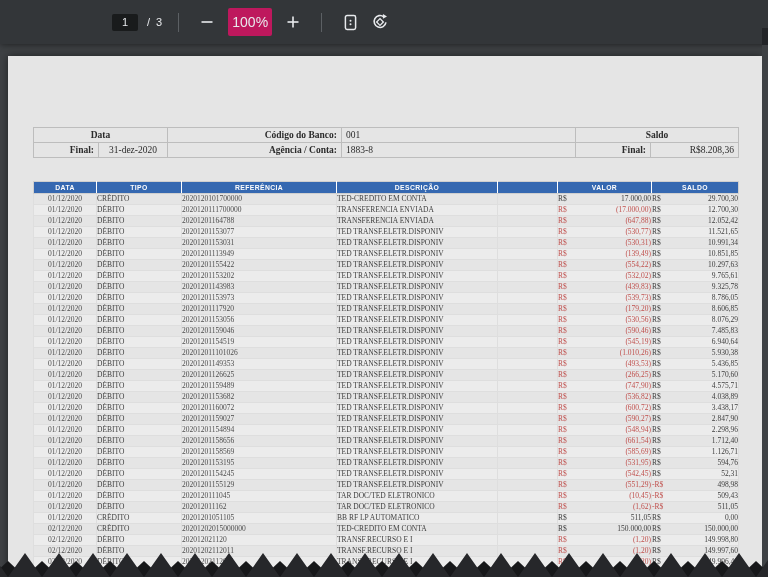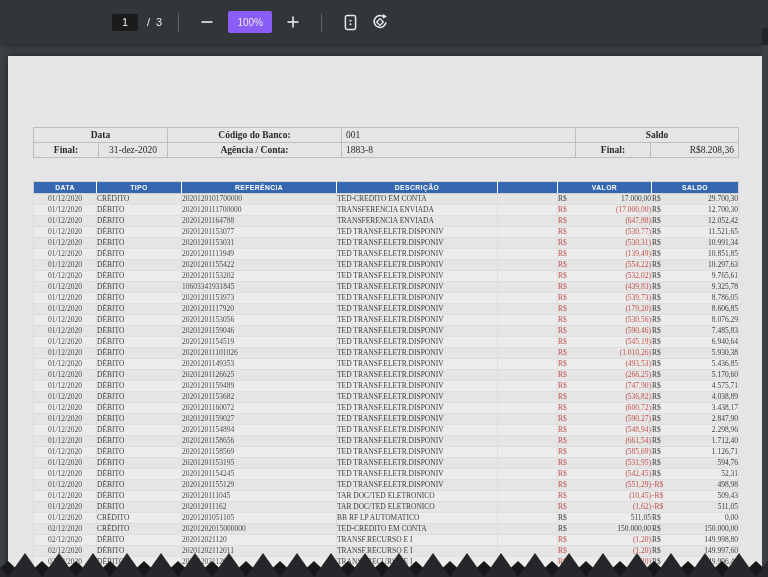--- a/index.html
+++ b/index.html
@@ -10,36 +10,36 @@
   .toolbar { position:absolute; top:0; left:0; right:0; height:44px; background:#333639;
              box-shadow:0 1px 6px rgba(0,0,0,.45); z-index:6; }
   .toolbar-controls { position:absolute; left:112px; top:0; height:44px; display:flex; align-items:center; }
   .page-box { width:26px; height:17px; background:#191b1c; border-radius:2px; color:#e8eaed;
               font-size:11px; display:flex; align-items:center; justify-content:center; }
   .slash { color:#e8eaed; font-size:11px; margin:0 6px 0 9px; }
   .page-total { color:#e8eaed; font-size:11px; }
   .tb-divider { width:1px; height:19px; background:#5c6064; margin:0 16px; }
   .tb-btn { width:24px; height:24px; display:flex; align-items:center; justify-content:center;
             color:#e8eaed; cursor:pointer; border-radius:50%; }
-  .zoom-box { width:44px; height:22px; background:#8b5cf6; border-radius:2px; color:#e8eaed;
-              font-size:10px; display:flex; align-items:center; justify-content:center; margin:0 9px; }
+  .zoom-box { width:44px; height:28px; background:#be185d; border-radius:2px; color:#e8eaed;
+              font-size:14px; display:flex; align-items:center; justify-content:center; margin:0 9px; }
   .tb-btn svg { display:block; }
 
   .scroll-track { position:absolute; right:0; top:44px; bottom:0; width:6px; background:#3e4144; z-index:7; }
   .scroll-thumb { position:absolute; right:0; top:-16px; width:6px; height:17px; background:#232528; }
 
   
   .page { position:absolute; left:8px; top:56px; width:754px; height:521px; background:#e5e5e5;
           box-shadow:0 0 8px rgba(0,0,0,.5); overflow:hidden; z-index:3; }
 
   
   .info-table { position:absolute; left:25px; top:71px; width:705px; border-collapse:collapse;
                 table-layout:fixed; font-family:"Liberation Serif",serif; font-size:9.5px; color:#2b2b2b; }
   .info-table td { border:1px solid #bdbdbd; height:15px; padding:0 4px; overflow:hidden; white-space:nowrap; }
-  .info-table .lbl { text-align:center; font-weight:bold; }
+  .info-table .lbl { text-align:right; font-weight:bold; }
   .info-table .hdr { text-align:center; font-weight:bold; }
   .info-table .val { text-align:left; }
   .info-table .valr { text-align:right; }
   .info-table .vald { text-align:center; }
 
   
   .tx-table { position:absolute; left:25px; top:125px; width:705px; border-collapse:collapse;
               table-layout:fixed; font-family:"Liberation Serif",serif; font-size:7.5px; color:#3d3d3d;
               border:1px solid #cfcfcf; }
   .tx-table th { background:#3568b1; color:#fdfdfd; font-family:"Liberation Sans",sans-serif;
@@ -279,21 +279,21 @@
             <span class="amt">(532,02)</span>
           </td>
           <td class="c-saldo">
             <span class="cur">R$</span>
             <span class="amt">9.765,61</span>
           </td>
         </tr>
         <tr>
           <td class="c-data">01/12/2020</td>
           <td class="c-tipo">DÉBITO</td>
-          <td class="c-ref">10603341931845</td>
+          <td class="c-ref">20201201143983</td>
           <td class="c-desc">TED TRANSF.ELETR.DISPONIV</td>
           <td class="c-blank"></td>
           <td class="c-valor neg">
             <span class="cur">R$</span>
             <span class="amt">(439,83)</span>
           </td>
           <td class="c-saldo">
             <span class="cur">R$</span>
             <span class="amt">9.325,78</span>
           </td>

